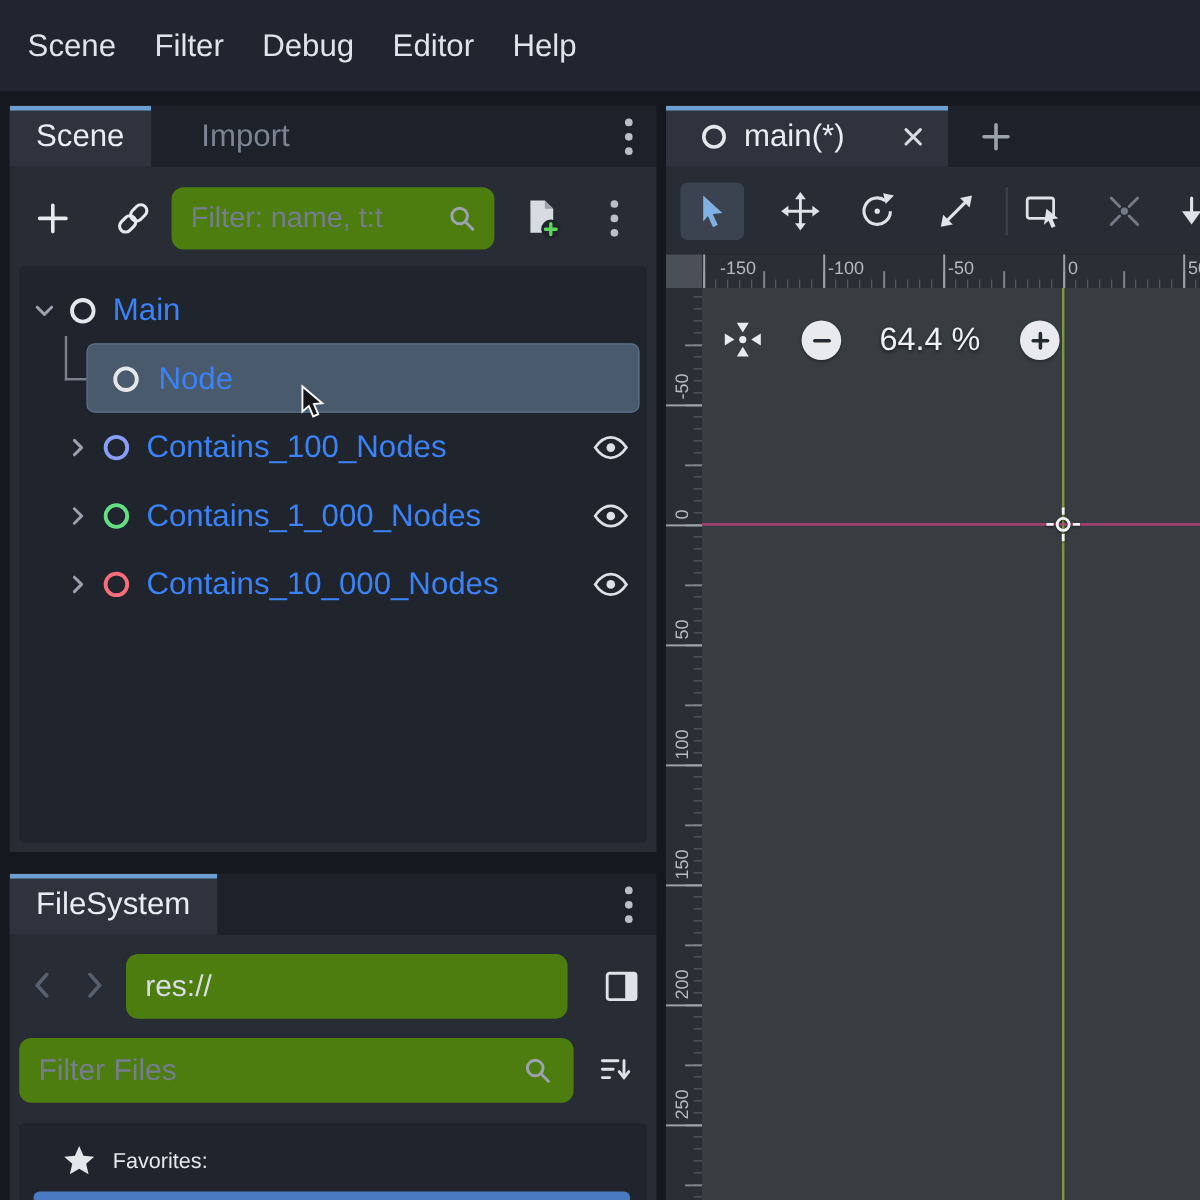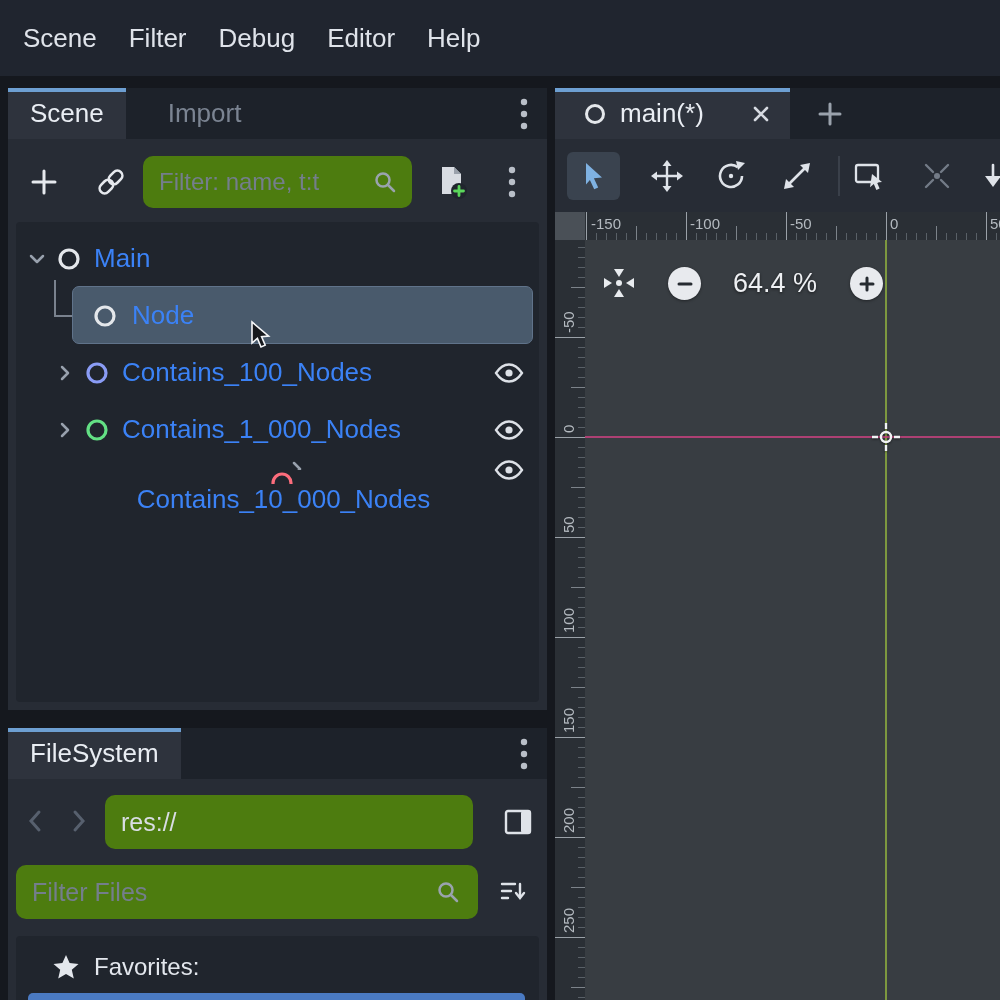--- a/index.html
+++ b/index.html
@@ -182,21 +182,21 @@
             </svg>
           <span class="label">Contains_1_000_Nodes</span>
           <div class="eye-btn">
             <svg width="32" height="24" viewBox="0 0 32 24">
                 <path d="M3 12c4-6 9-8.5 13-8.5S25 6 29 12c-4 6-9 8.5-13 8.5S7 18 3 12z" fill="none" stroke="#dde1e7" stroke-width="2.3"></path>
                 <circle cx="16" cy="12" r="3.6" fill="#dde1e7"></circle>
               </svg>
           </div>
         </div>
 
-        <div class="tree-row" style="top:236px;flex-direction:column;">
+        <div class="tree-row" style="top:236px;">
           <svg width="22" height="22" style="margin-left:38px;">
               <path d="M8 5l6 6-6 6" fill="none" stroke="#98a1ad" stroke-width="2.5" stroke-linecap="round" stroke-linejoin="round"></path>
             </svg>
           <svg width="26" height="26" style="margin-left:8px;">
               <circle cx="13" cy="13" r="9" fill="none" stroke-width="3.2" stroke="#fc6d7c"></circle>
             </svg>
           <span class="label">Contains_10_000_Nodes</span>
           <div class="eye-btn">
             <svg width="32" height="24" viewBox="0 0 32 24">
                 <path d="M3 12c4-6 9-8.5 13-8.5S25 6 29 12c-4 6-9 8.5-13 8.5S7 18 3 12z" fill="none" stroke="#dde1e7" stroke-width="2.3"></path>
@@ -251,21 +251,21 @@
         <svg width="30" height="30">
           <g stroke="#dfe3e9" stroke-width="2.4" stroke-linecap="round" fill="none">
             <path d="M4 7h13M4 14h9M4 21h6"></path>
               <path d="M22 7v12"></path>
               <path d="M18 16l4 5 4-5"></path>
           </g>
         </svg>
       </div>
 
       <div style="position:absolute; left:8px; right:8px; top:157px; bottom:0; background:#20252d; border-radius:4px 4px 0 0; overflow:hidden;">
-        <div style="position:absolute; left:0; right:0; top:2px; height:58px; display:flex; align-items:center; font-size:24px;">
+        <div style="position:absolute; left:0; right:0; top:2px; height:58px; display:flex; align-items:center; font-size:18px;">
           <svg width="28" height="27" viewBox="0 0 28 27" style="margin-left:36px;">
             <path d="M14 1l3.6 8.1 8.9.8-6.7 5.9 2 8.7L14 19.9 6.2 24.5l2-8.7L1.5 9.9l8.9-.8z" fill="#e3e7ec"></path>
           </svg>
           <span style="margin-left:14px;">Favorites:</span>
         </div>
         <div style="position:absolute; left:12px; right:14px; top:57px; height:8px; background:#4a7ac2; border-radius:5px 5px 0 0;"></div>
       </div>
     </div>
   </div>
 
@@ -338,21 +338,21 @@
           <path d="M14 4v13" stroke="#dfe3e9" stroke-width="2.6" stroke-linecap="round"></path>
           <polygon points="6,15 14,26 22,15" fill="#dfe3e9"></polygon>
         </svg>
       </div>
     </div>
 
     <div class="vp-content">
       <div class="ruler-corner"></div>
 
       <div class="ruler-top">
-        <span class="rt-label" style="left:6px;">-150</span>
+        <span class="rt-label" style="left:15px;">-150</span>
         <span class="rt-label" style="left:105px;">-100</span>
         <span class="rt-label" style="left:205px;">-50</span>
         <span class="rt-label" style="left:305px;">0</span>
         <span class="rt-label" style="left:405px;">50</span>
       </div>
 
       <div class="ruler-left">
         <span class="rl-label" style="top:93px;">-50</span>
         <span class="rl-label" style="top:193px;">0</span>
         <span class="rl-label" style="top:293px;">50</span>

